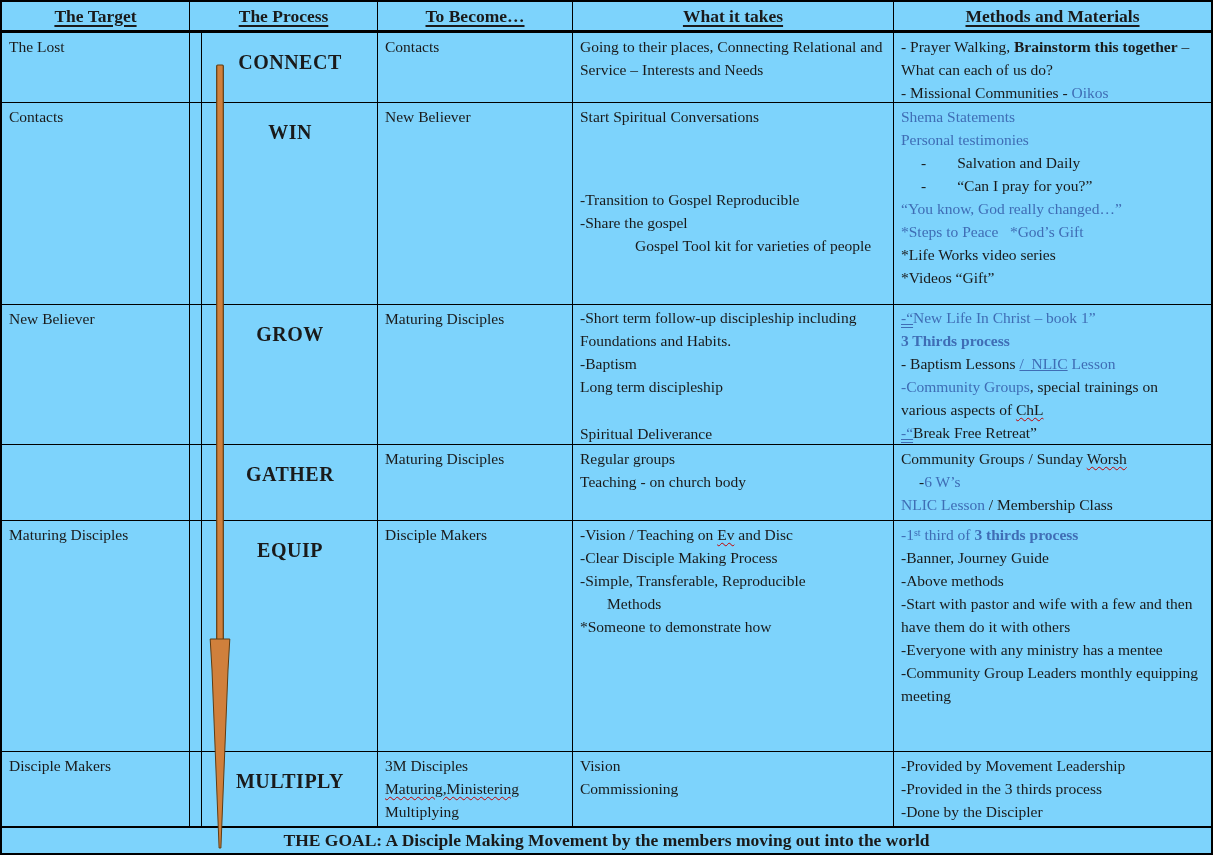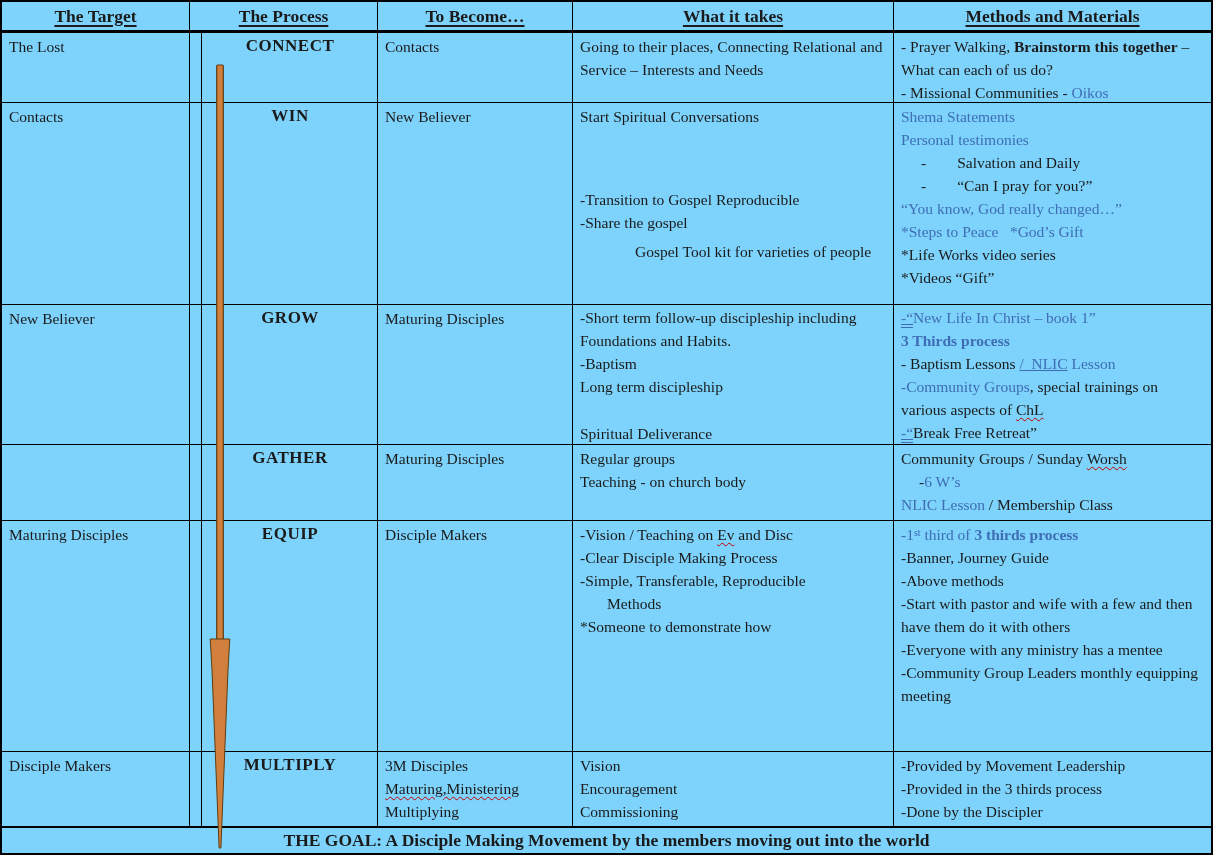--- a/index.html
+++ b/index.html
@@ -18,31 +18,31 @@
     grid-template-rows:31px 70px 202px 140px 76px 231px 75px 26px;
   }
   .cell{border-right:1px solid var(--border); border-bottom:1px solid var(--border);
         padding:2px 6px 0 7px; overflow:hidden; box-sizing:border-box;}
   .cell.lc{border-right:none;}
   .cell.spc{padding:0;}
   .cell.head{display:flex;align-items:center;justify-content:center;padding:0;
         border-bottom:3px solid var(--border);}
   .hu{font-weight:bold;font-size:17.5px;text-decoration:underline;
       text-decoration-thickness:2px;text-underline-offset:3px;}
-  .proc{text-align:center;font-weight:bold;font-size:17px;letter-spacing:.5px;padding-top:3px;}
+  .proc{text-align:center;font-weight:bold;font-size:20px;letter-spacing:.5px;padding-top:18px;}
   .line{font-size:15.5px;line-height:23px;white-space:pre-wrap;}
   .b{font-weight:bold;}
   .blue{color:var(--blue);}
   .u{text-decoration:underline;}
   .dblu{color:var(--blue);text-decoration:underline;text-decoration-style:double;
         text-decoration-color:var(--blue);}
   .sq{text-decoration:underline;text-decoration-style:wavy;
       text-decoration-color:var(--squiggle);text-decoration-thickness:1px;text-underline-offset:2px;}
   .ind18{padding-left:18px;} .ind20{padding-left:20px;} .ind27{padding-left:27px;} .ind55{padding-left:55px;}
-  .mt6{margin-top:6px;}
+  .mt6{margin-top:0;}
   .sp60{height:60px;} .sp24{height:24px;}
   sup{font-size:10px;vertical-align:4px;line-height:0;font-family:Liberation Serif, serif;}
   .footer{grid-column:1/7;border-top:1px solid var(--border);border-bottom:none;border-right:none;
       display:flex;align-items:center;justify-content:center;font-weight:bold;font-size:17.5px;padding:0;}
   .arrow{position:absolute;left:206px;top:60px;z-index:3;pointer-events:none;}
   .arrow rect{fill:var(--arrow-fill);stroke:var(--arrow-stroke);stroke-width:1.2;}
   .arrow polygon{fill:var(--arrow-fill);stroke:var(--arrow-stroke);stroke-width:1;}
 </style>
 </head>
 <body>
@@ -190,21 +190,20 @@
     <div class="cell proc">
         <div>MULTIPLY</div>
       </div>
     <div class="cell">
       <div class="line">3M Disciples</div>
       <div class="line"><span class="sq">Maturing,Ministering</span></div>
       <div class="line">Multiplying</div>
     </div>
     <div class="cell">
       <div class="line">Vision</div>
-      <div class="line">Encouragement</div>
       <div class="line">Commissioning</div>
     </div>
     <div class="cell lc">
       <div class="line">-Provided by Movement Leadership</div>
       <div class="line">-Provided in the 3 thirds process</div>
       <div class="line">-Done by the Discipler</div>
     </div>
 
     <div class="cell footer">
         <span>THE GOAL: A Disciple Making Movement by the members moving out into the world</span>

